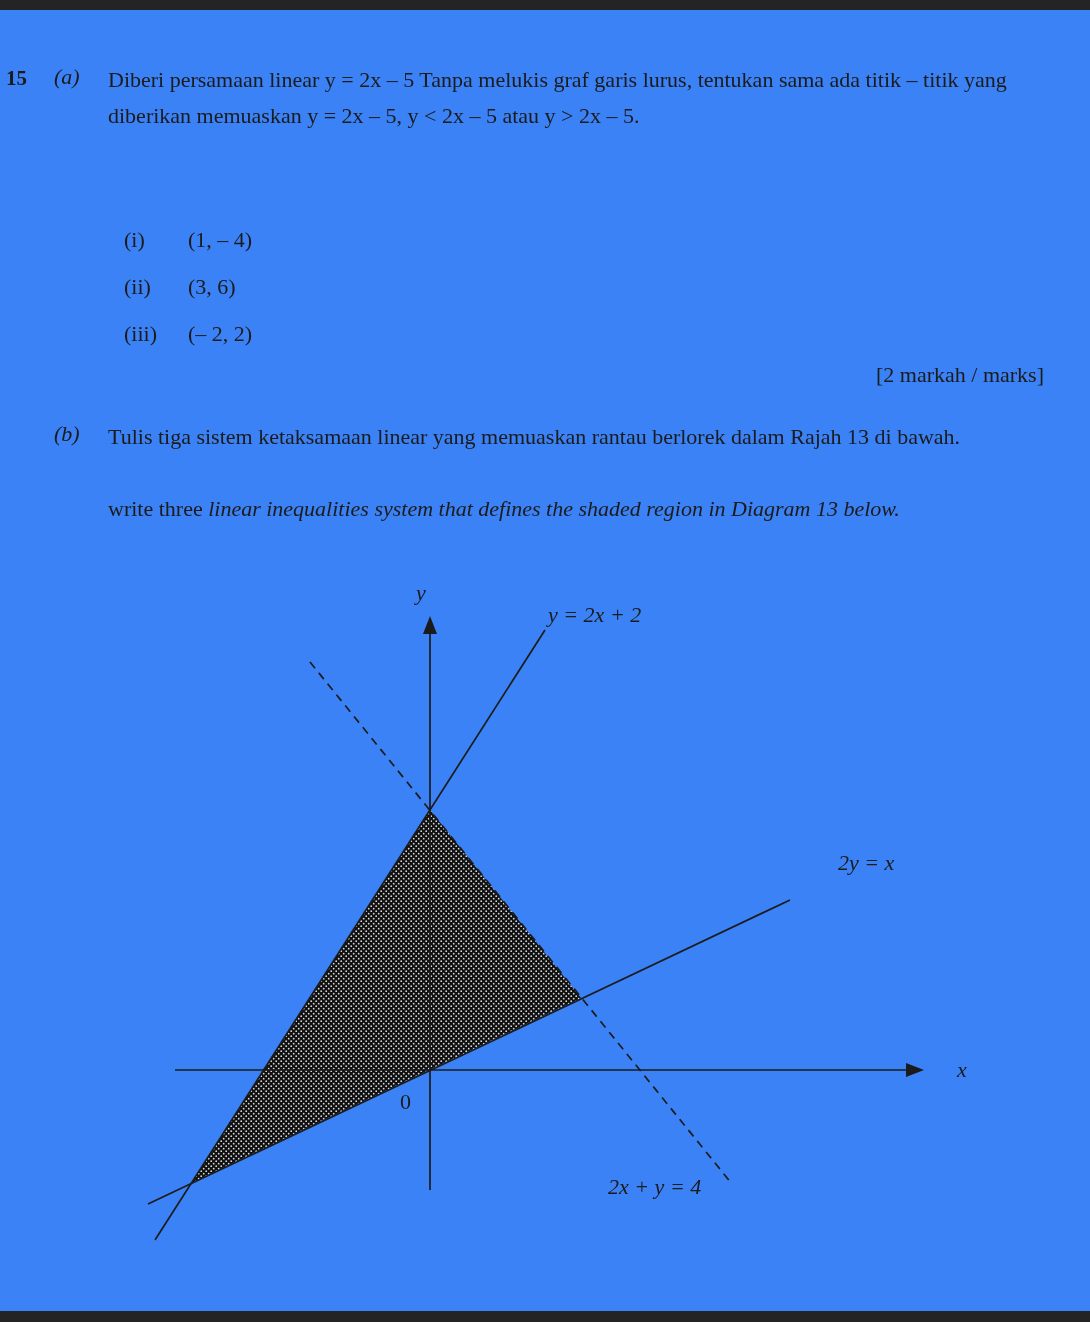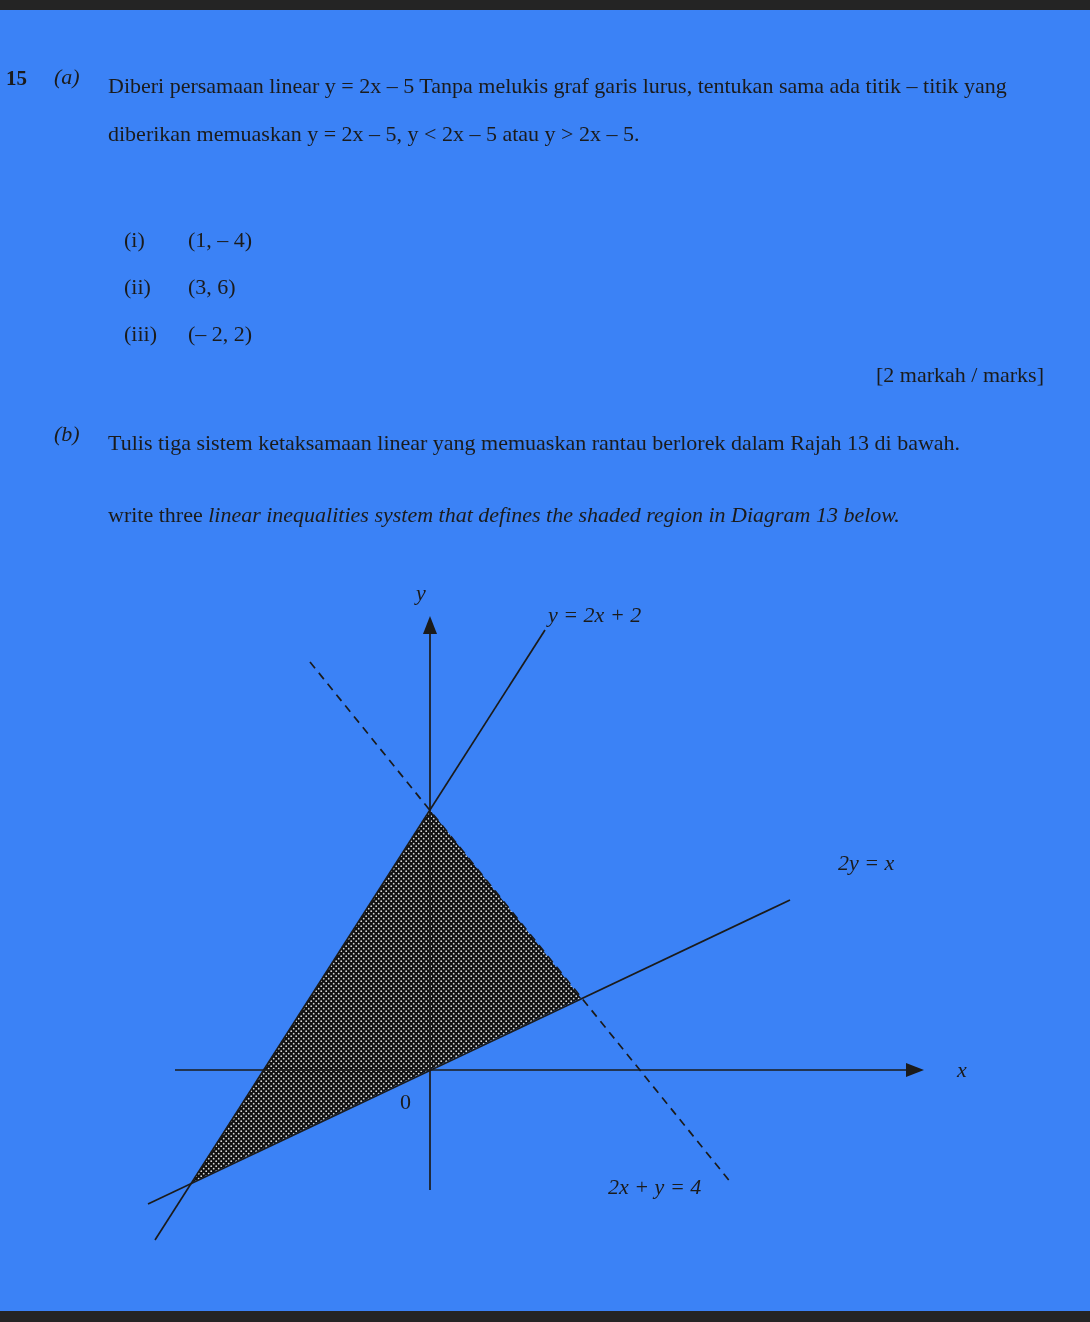--- a/index.html
+++ b/index.html
@@ -9,21 +9,21 @@
     font-family:"Liberation Serif", serif;
   }
   .edge-top { position:absolute; top:0; left:0; width:100%; height:10px; background:#242424; }
   .edge-bottom { position:absolute; bottom:0; left:0; width:100%; height:11px; background:#242424; }
 
   .qnum { position:absolute; left:6px; top:66px; font-weight:bold; font-size:21px; }
   .part-label { position:absolute; font-size:22px; font-style:italic; }
   .pa-label { left:54px; top:64px; }
   .pb-label { left:54px; top:421px; }
 
-  .para { position:absolute; left:108px; width:948px; font-size:22px; line-height:48px; }
+  .para { position:absolute; left:108px; width:948px; font-size:22px; line-height:36px; }
   .pa-malay { top:62px; }
   .pa-english { top:148px; font-style:italic; }
   .pb-malay { top:419px; }
   .pb-english { top:491px; }
   .pb-english .it { font-style:italic;text-align:center; }
 
   .item { position:absolute; left:124px; font-size:22px; }
   .item .numeral { display:inline-block; width:64px; }
   .i1 { top:227px; } .i2 { top:274px; } .i3 { top:321px; }
 

